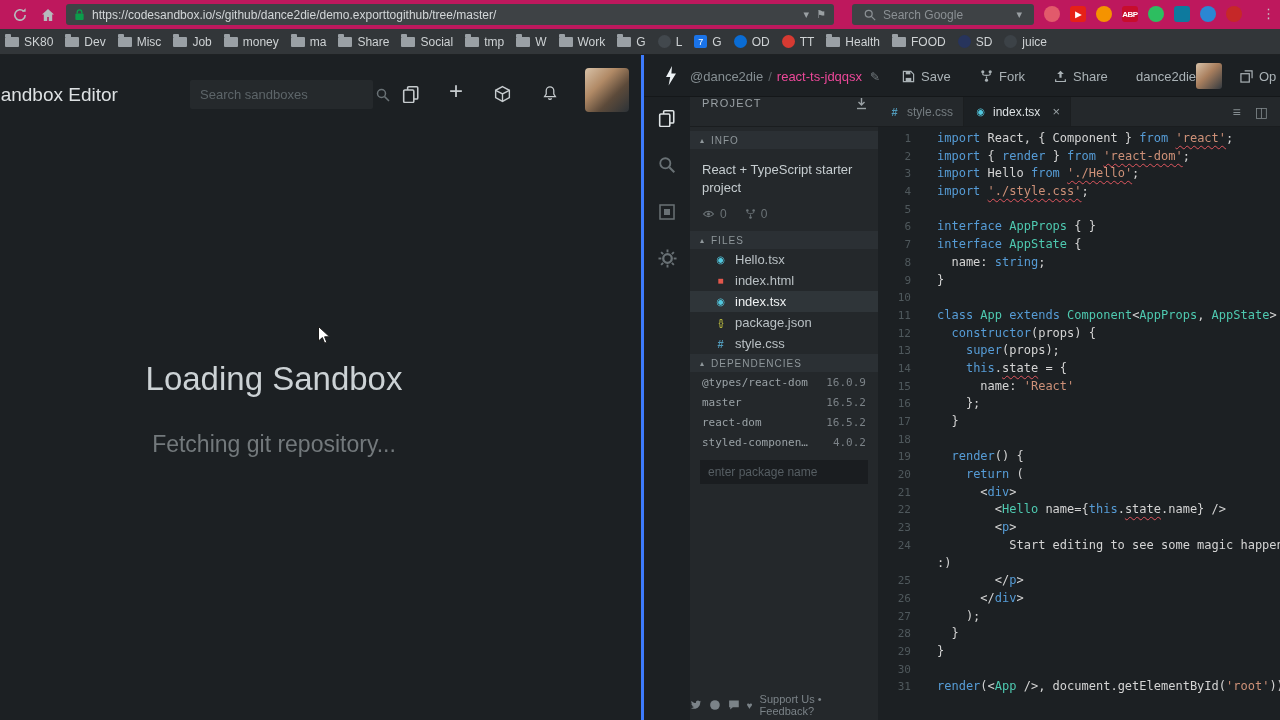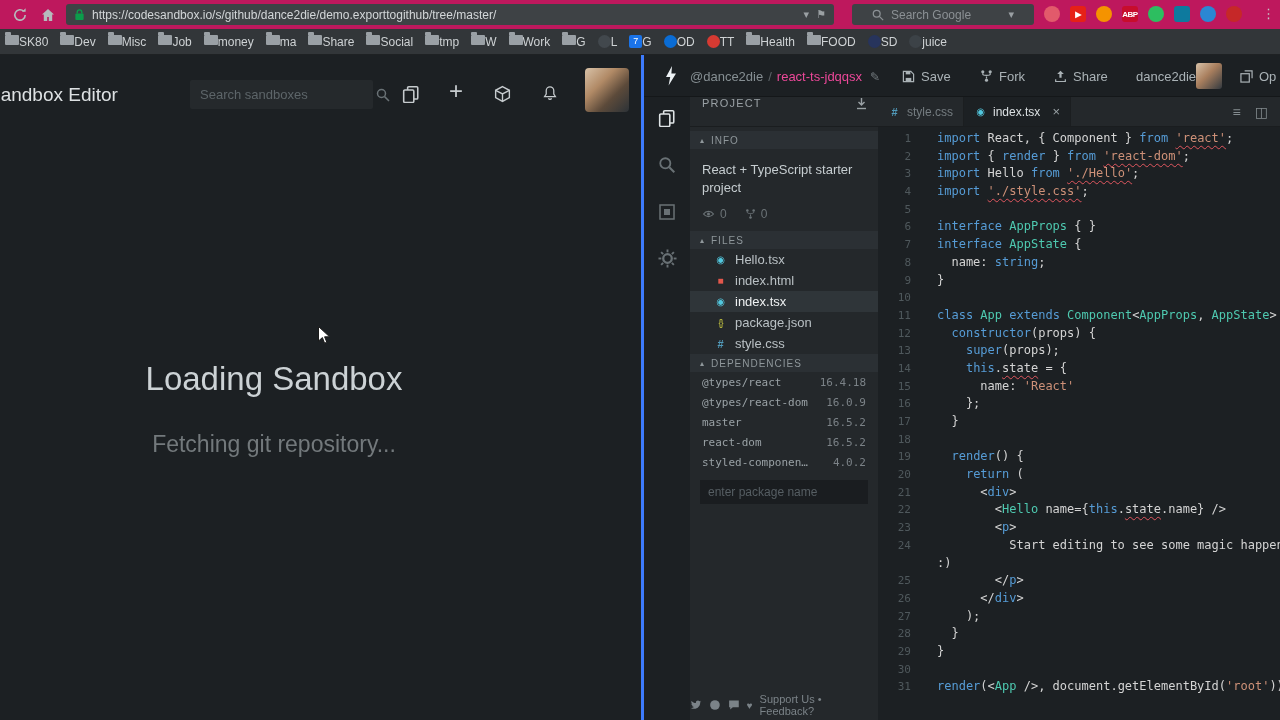--- a/index.html
+++ b/index.html
@@ -9,31 +9,31 @@
 
   
   #toolbar{position:absolute;left:0;top:0;width:1280px;height:29px;background:#be185d;
     display:flex;align-items:center;z-index:5}
   .navic{margin-left:12px;flex:none}
   .addr{position:absolute;left:66px;top:4px;width:768px;height:21px;background:#3e4245;
     border-radius:3px;display:flex;align-items:center;padding:0 8px;gap:7px}
   .url{font-size:12px;color:#d3d7d9;white-space:nowrap;overflow:hidden;flex:1}
   .ibtn{color:#9aa0a3;font-size:11px;flex:none;cursor:default}
   .searchbox{position:absolute;left:852px;top:4px;width:182px;height:21px;background:#3e4245;
-    border-radius:3px;display:flex;align-items:center;padding:0 20px;gap:7px}
+    border-radius:3px;display:flex;align-items:center;padding:0 12px;gap:7px}
   .sg{font-size:12px;color:#8b9094;flex:1;white-space:nowrap}
   #extensions{position:absolute;left:1044px;top:6px;display:flex;gap:10px;align-items:center}
   .ext{width:16px;height:16px;border-radius:3px;color:#fff;font-size:8px;font-weight:bold;
     display:flex;align-items:center;justify-content:center;letter-spacing:-.5px}
   .ext.circ{border-radius:50%}
   .menudots{position:absolute;left:1262px;top:6px;color:#c3c7ca;font-size:13px}
 
   #bookmarks{position:absolute;left:0;top:29px;width:1280px;height:26px;background:#323639;
     display:flex;align-items:center;gap:12px;padding:0 5px;border-bottom:1px solid #1e2123;z-index:5}
-  .bk{display:flex;align-items:flex-start;font-size:12px;color:#ced2d4;white-space:nowrap}
+  .bk{display:flex;align-items:center;gap:5px;font-size:12px;color:#ced2d4;white-space:nowrap}
   .folder{width:14px;height:10px;background:#9aa0a5;border-radius:1px;position:relative;flex:none}
   .folder::before{content:"";position:absolute;left:0;top:-3px;width:6px;height:3px;background:#9aa0a5;
     border-radius:1px 1px 0 0}
   .bdot{width:13px;height:13px;border-radius:50%;flex:none;color:#fff;font-size:9px;
     display:flex;align-items:center;justify-content:center}
   .bdot.badge{border-radius:2px}
 
   
   #left-pane{position:absolute;left:0;top:55px;width:641px;height:665px;background:#1c2023;overflow:hidden}
   .lp-title{position:absolute;left:-12px;top:29px;font-size:19px;color:#dde1e3;white-space:nowrap}
@@ -445,24 +445,20 @@
         <span class="fic css">#</span>
         <span>style.css</span>
       </div>
     </div>
   <div class="band">
     <span class="tri">▴</span>
     <span>DEPENDENCIES</span>
   </div>
   <div>
       <div class="drow">
-        <span class="dnm">@types/react</span>
-        <span class="dver">16.4.18</span>
-      </div>
-      <div class="drow">
         <span class="dnm">@types/react-dom</span>
         <span class="dver">16.0.9</span>
       </div>
       <div class="drow">
         <span class="dnm">master</span>
         <span class="dver">16.5.2</span>
       </div>
       <div class="drow">
         <span class="dnm">react-dom</span>
         <span class="dver">16.5.2</span>

